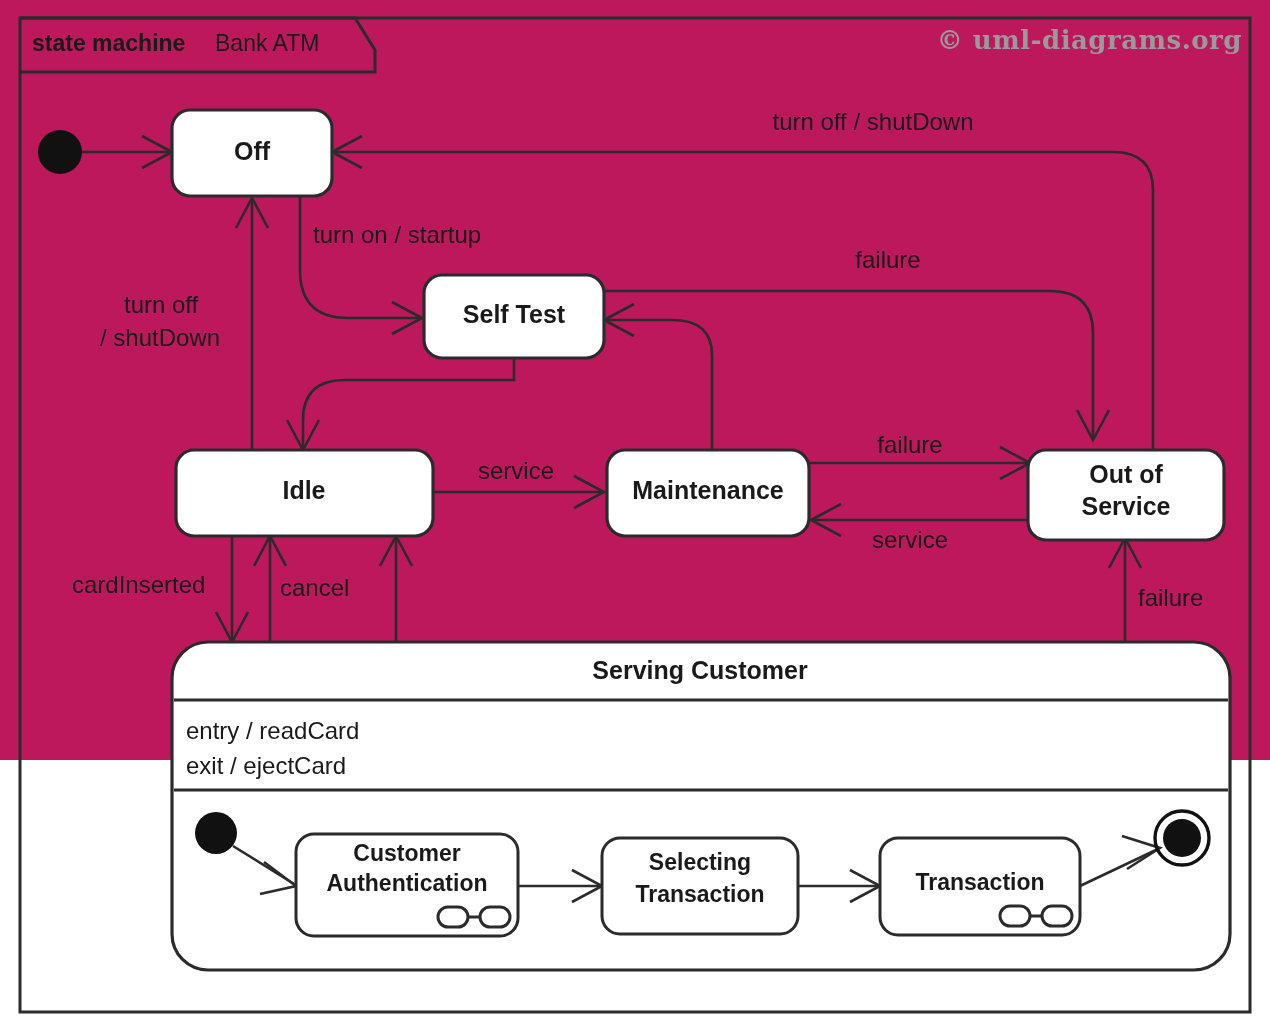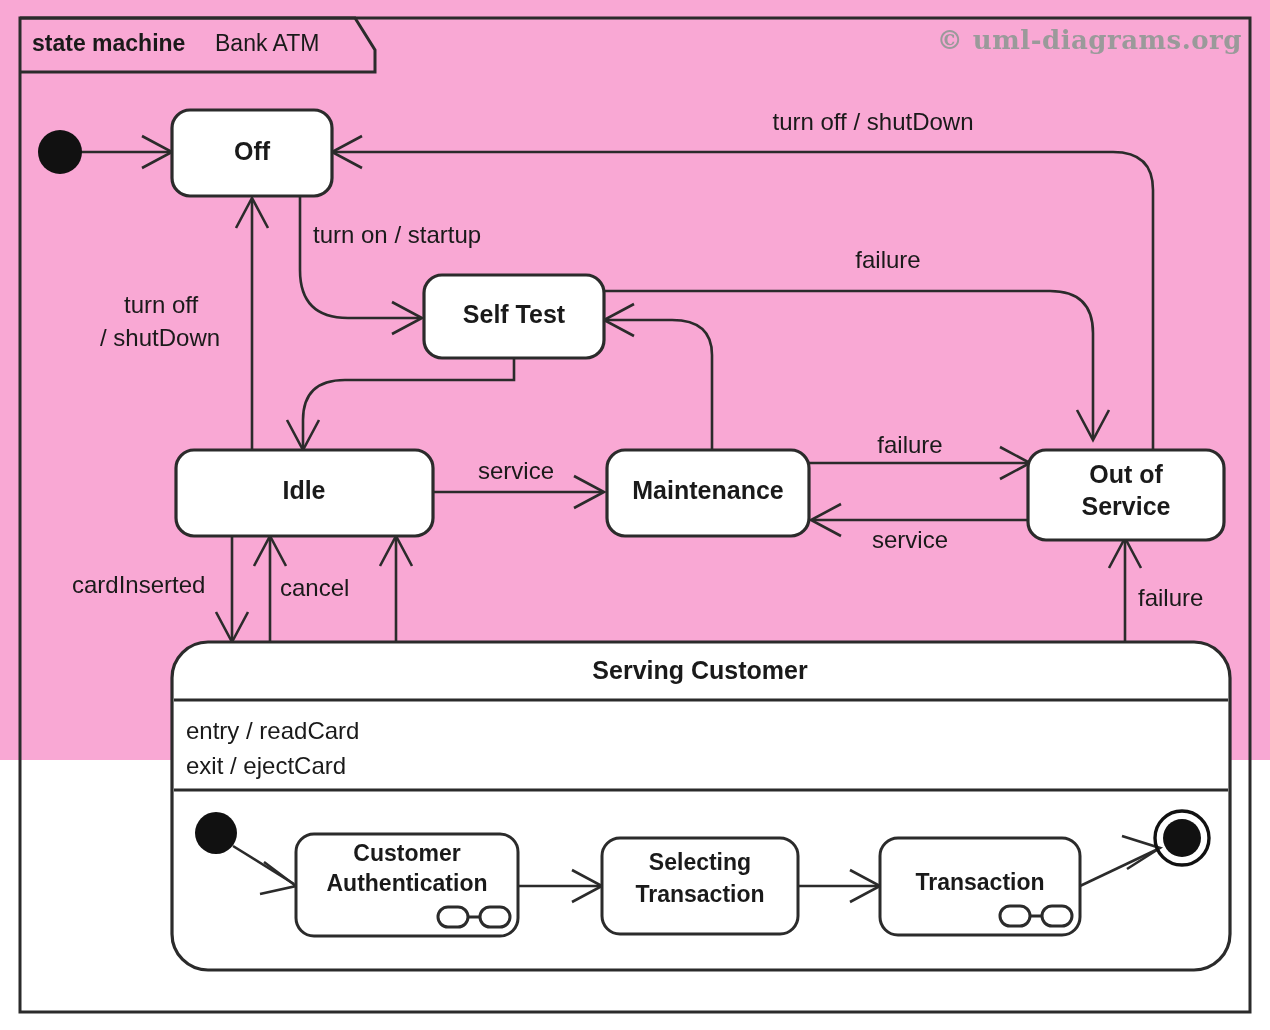--- a/index.html
+++ b/index.html
@@ -10,21 +10,21 @@
   body {
     width: 1270px;
     height: 1030px;
     font-family: "Liberation Sans", sans-serif;
     overflow: hidden;
   }
   #diagram-root {
     position: relative;
     width: 1270px;
     height: 760px;
-    background: #f9a8d4;
+    background: #be185d;
     text-align: center;
   }
   svg#uml-canvas {
     display: block;
     width: 1270px;
     height: 1030px;
   }
   .frame-line {
     fill: none;
     stroke: #2b2b2b;

